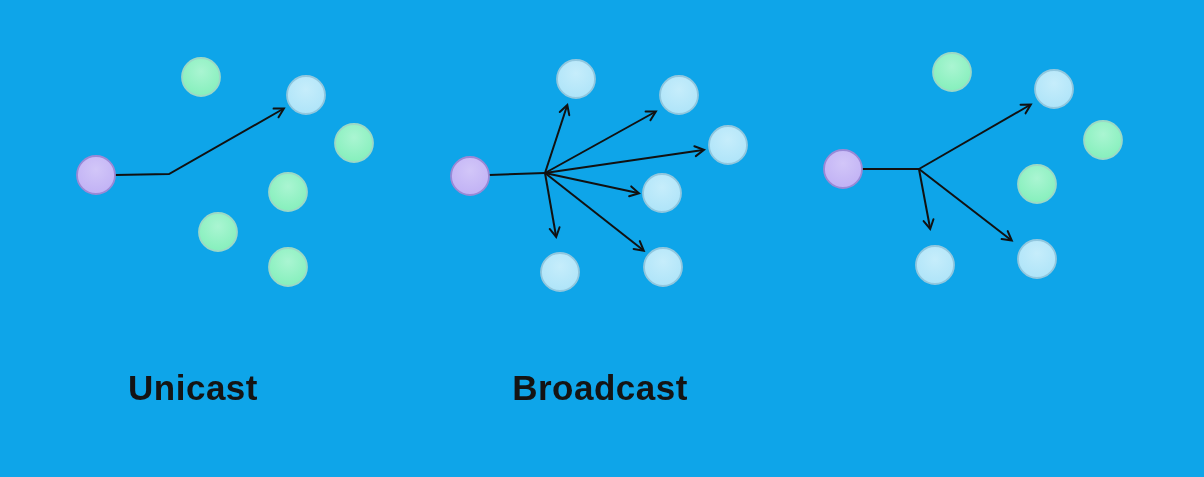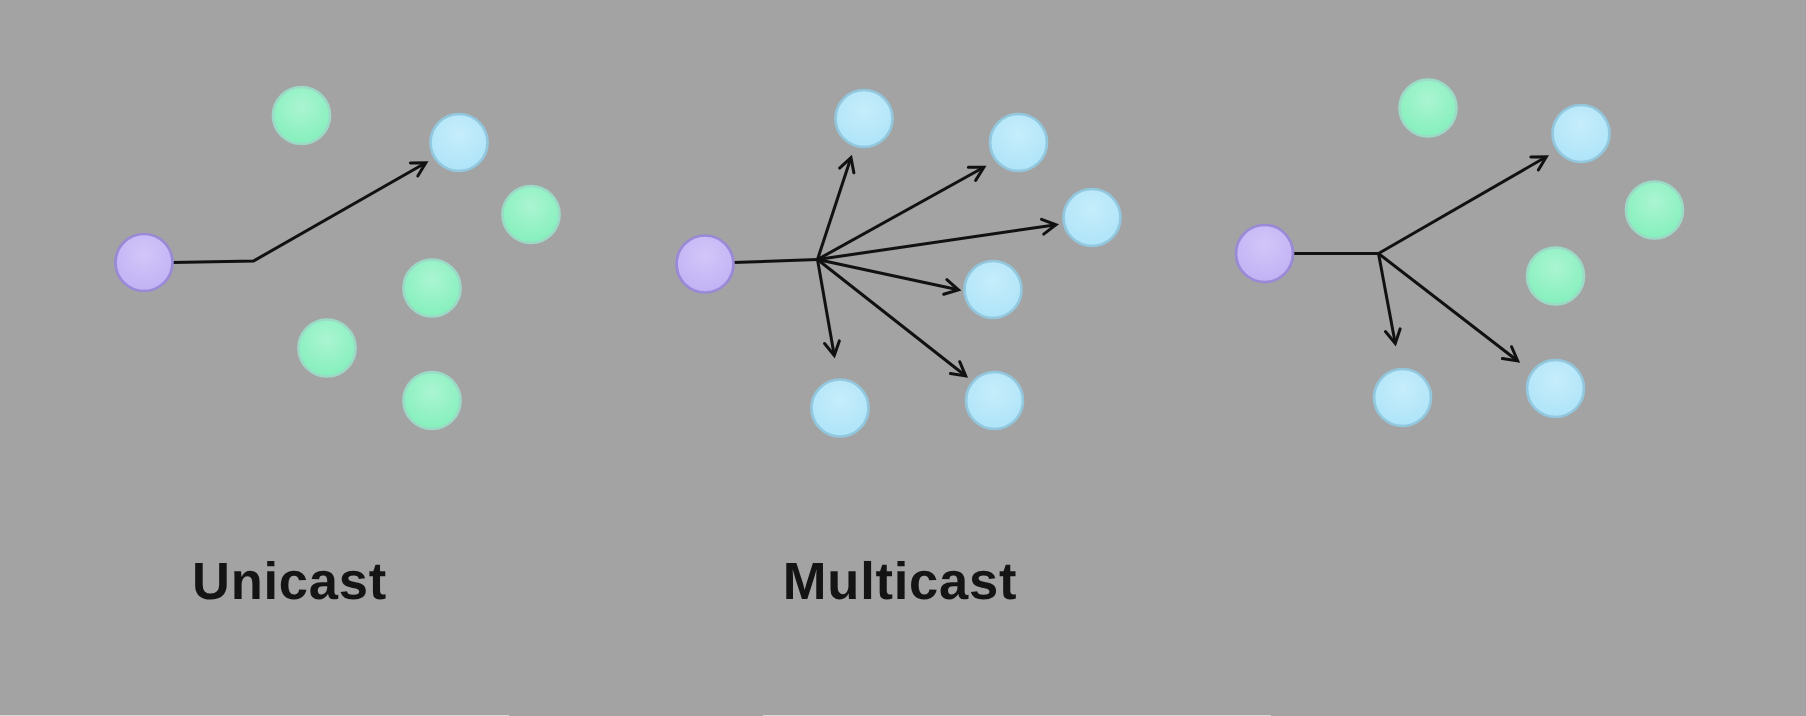--- a/index.html
+++ b/index.html
@@ -5,21 +5,21 @@
   html, body {
     margin: 0;
     padding: 0;
     background: #ffffff;
     font-family: "Liberation Sans", sans-serif;
   }
   #canvas {
     position: relative;
     width: 1204px;
     height: 477px;
-    background: #a3a3a3;
+    background: #0ea5e9;
     overflow: hidden;
   }
   #diagram-svg {
     position: absolute;
     left: 0;
     top: 0;
     display: block;
   }
   .panel-label {
     position: absolute;
@@ -91,14 +91,14 @@
           <circle cx="1103" cy="140" r="19" fill="url(#grad-green)" stroke="#9cd9c6" stroke-width="1.8"></circle>
           <circle cx="1037" cy="184" r="19" fill="url(#grad-green)" stroke="#9cd9c6" stroke-width="1.8"></circle>
           <circle cx="935" cy="265" r="19" fill="url(#grad-blue)" stroke="#92c7de" stroke-width="1.8"></circle>
           <circle cx="1037" cy="259" r="19" fill="url(#grad-blue)" stroke="#92c7de" stroke-width="1.8"></circle>
           <circle cx="843" cy="169" r="19" fill="url(#grad-purple)" stroke="#9a89d6" stroke-width="1.8"></circle>
         </g>
       </g>
   </svg>
 
   <div class="panel-label" id="label-unicast" style="left: 193px; color: rgb(20, 20, 20);">Unicast</div>
-  <div class="panel-label" id="label-broadcast" style="left: 600px; color: rgb(20, 20, 20);">Multicast</div>
+  <div class="panel-label" id="label-broadcast" style="left: 600px; color: rgb(20, 20, 20);">Broadcast</div>
 </div>
 
 </body></html>

